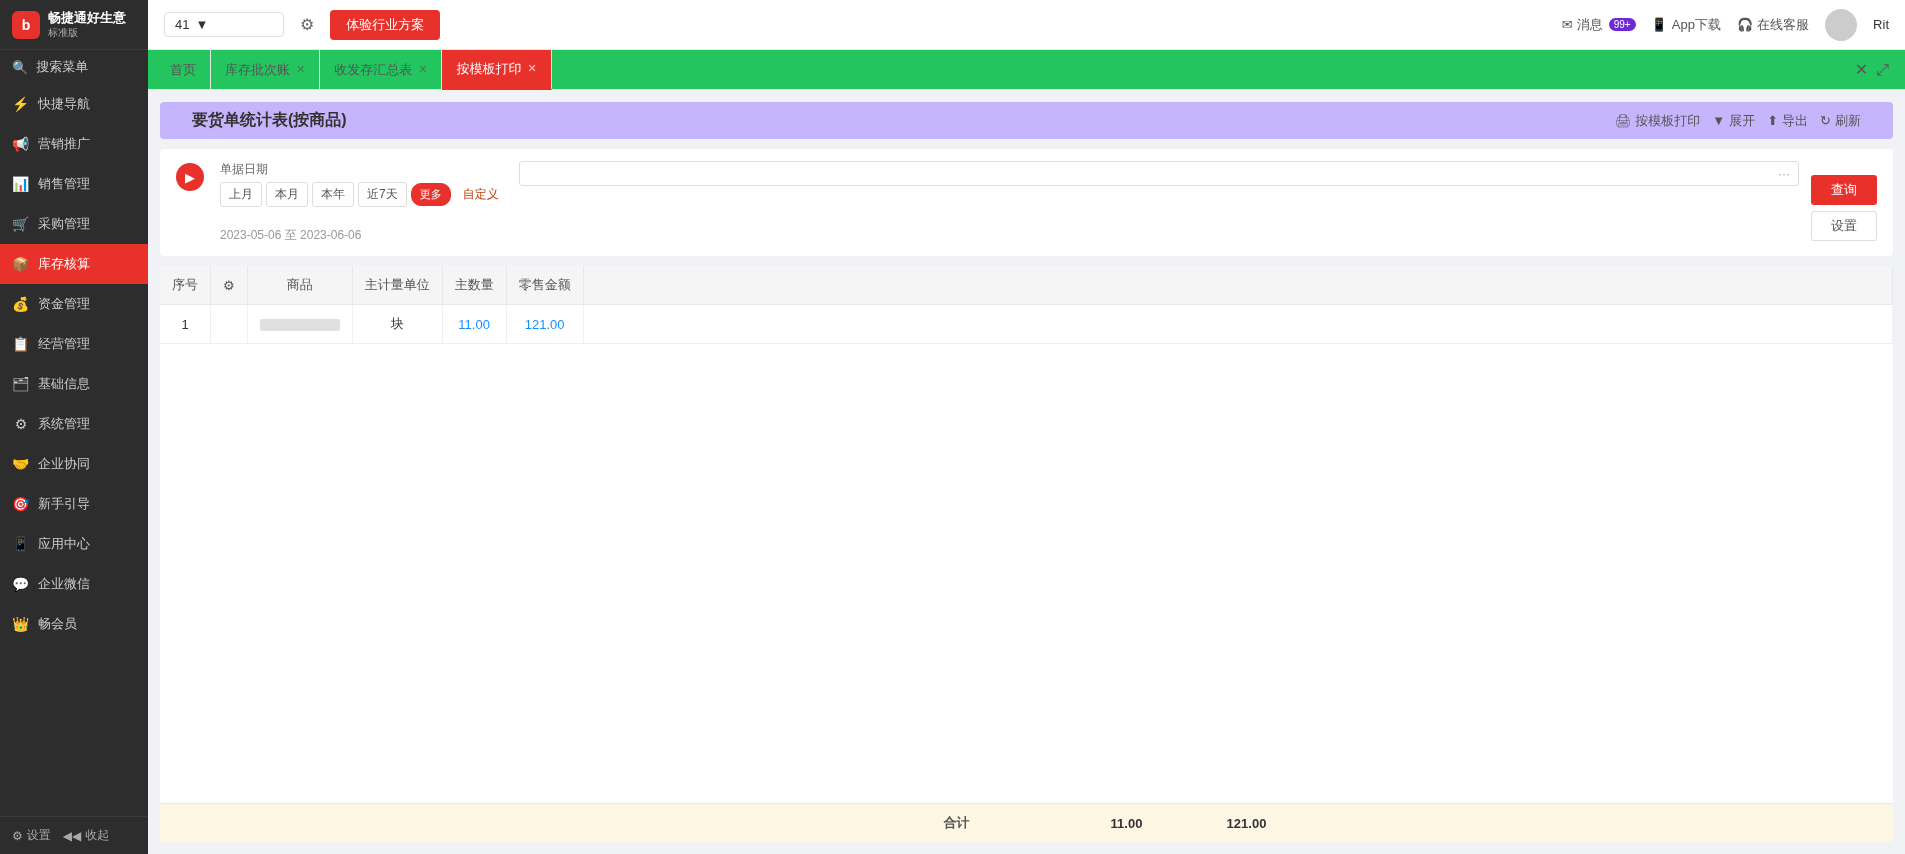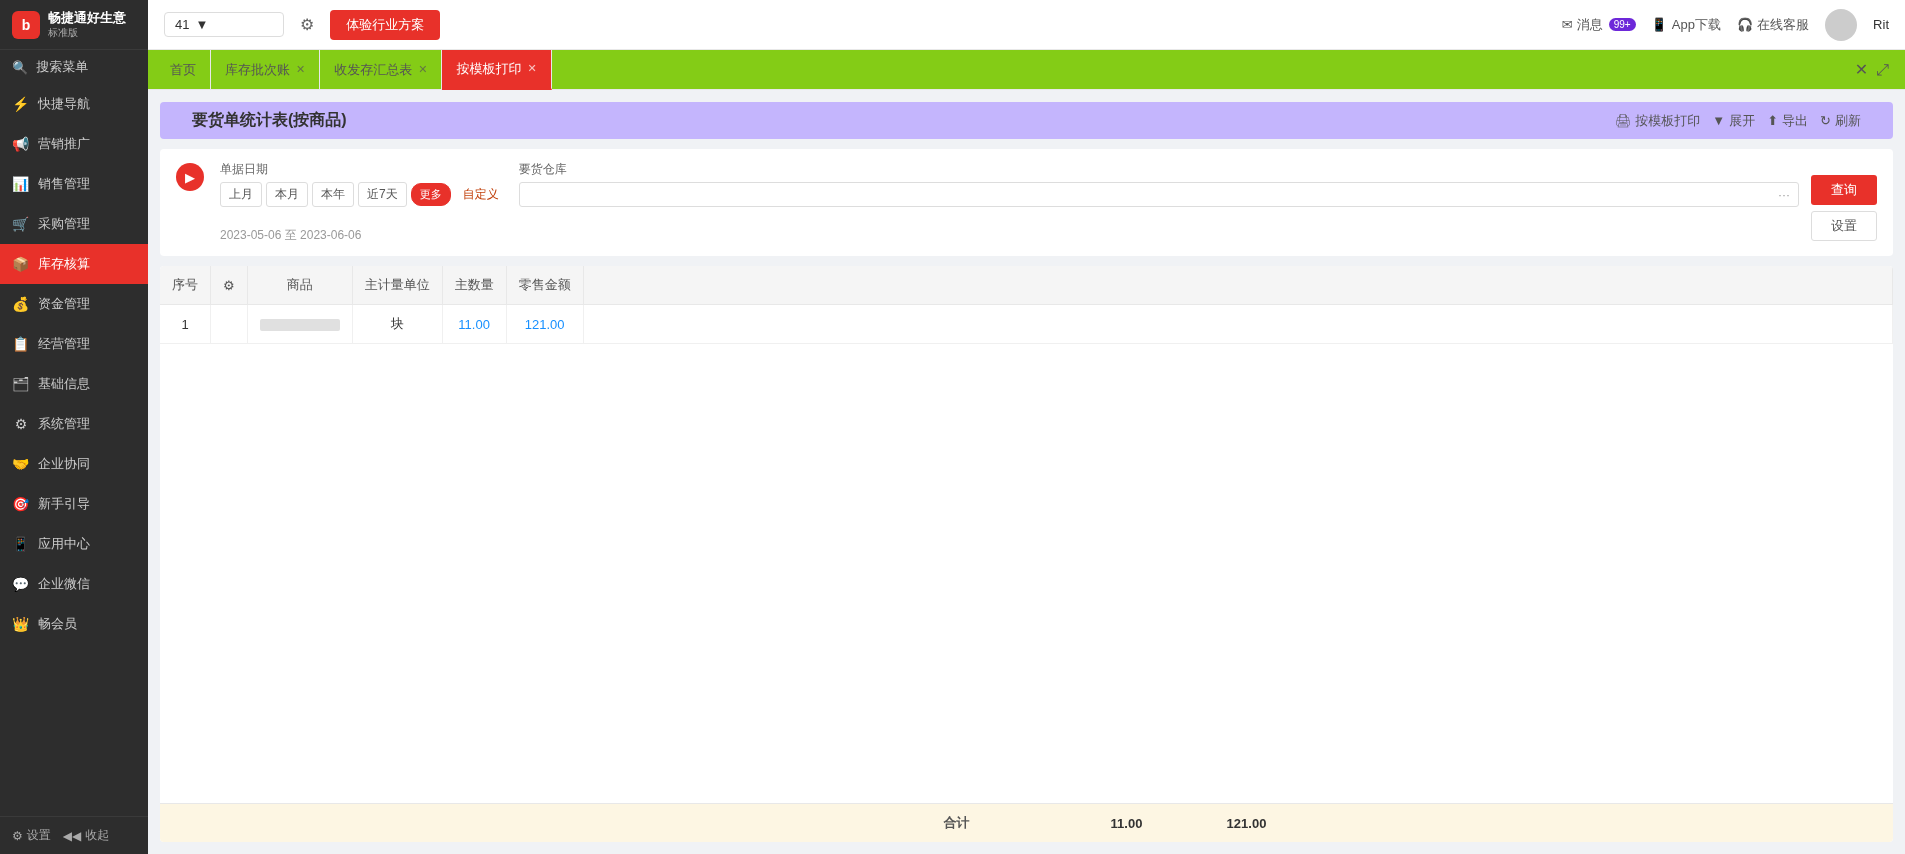--- a/index.html
+++ b/index.html
@@ -153,21 +153,21 @@
     .header-avatar {
       width: 32px;
       height: 32px;
       background: #ccc;
       border-radius: 50%;
     }
 
     
     .tabs-bar {
       height: 40px;
-      background: #84cc16;
+      background: #22c55e;
       display: flex;
       align-items: center;
       padding: 0 8px;
       border-bottom: 1px solid #e8e8e8;
       flex-shrink: 0;
       gap: 0;
     }
     .tab {
       display: flex;
       align-items: center;
@@ -665,21 +665,20 @@
               <button class="date-quick-btn">近7天</button>
               <button class="date-quick-btn more">更多</button>
               <button class="date-quick-btn custom">自定义</button>
             </div>
           </div>
           <div class="date-range-text">2023-05-06 至 2023-06-06</div>
         </div>
 
 
         <div class="filter-warehouse-group">
-          <div class="filter-label">要货仓库</div>
           <div class="filter-warehouse-input">
             <input type="text" value="" style="">
             <span class="more-icon">···</span>
           </div>
         </div>
 
         <div class="filter-actions">
           <button class="query-btn">查询</button>
           <button class="settings-btn">设置</button>
         </div>

